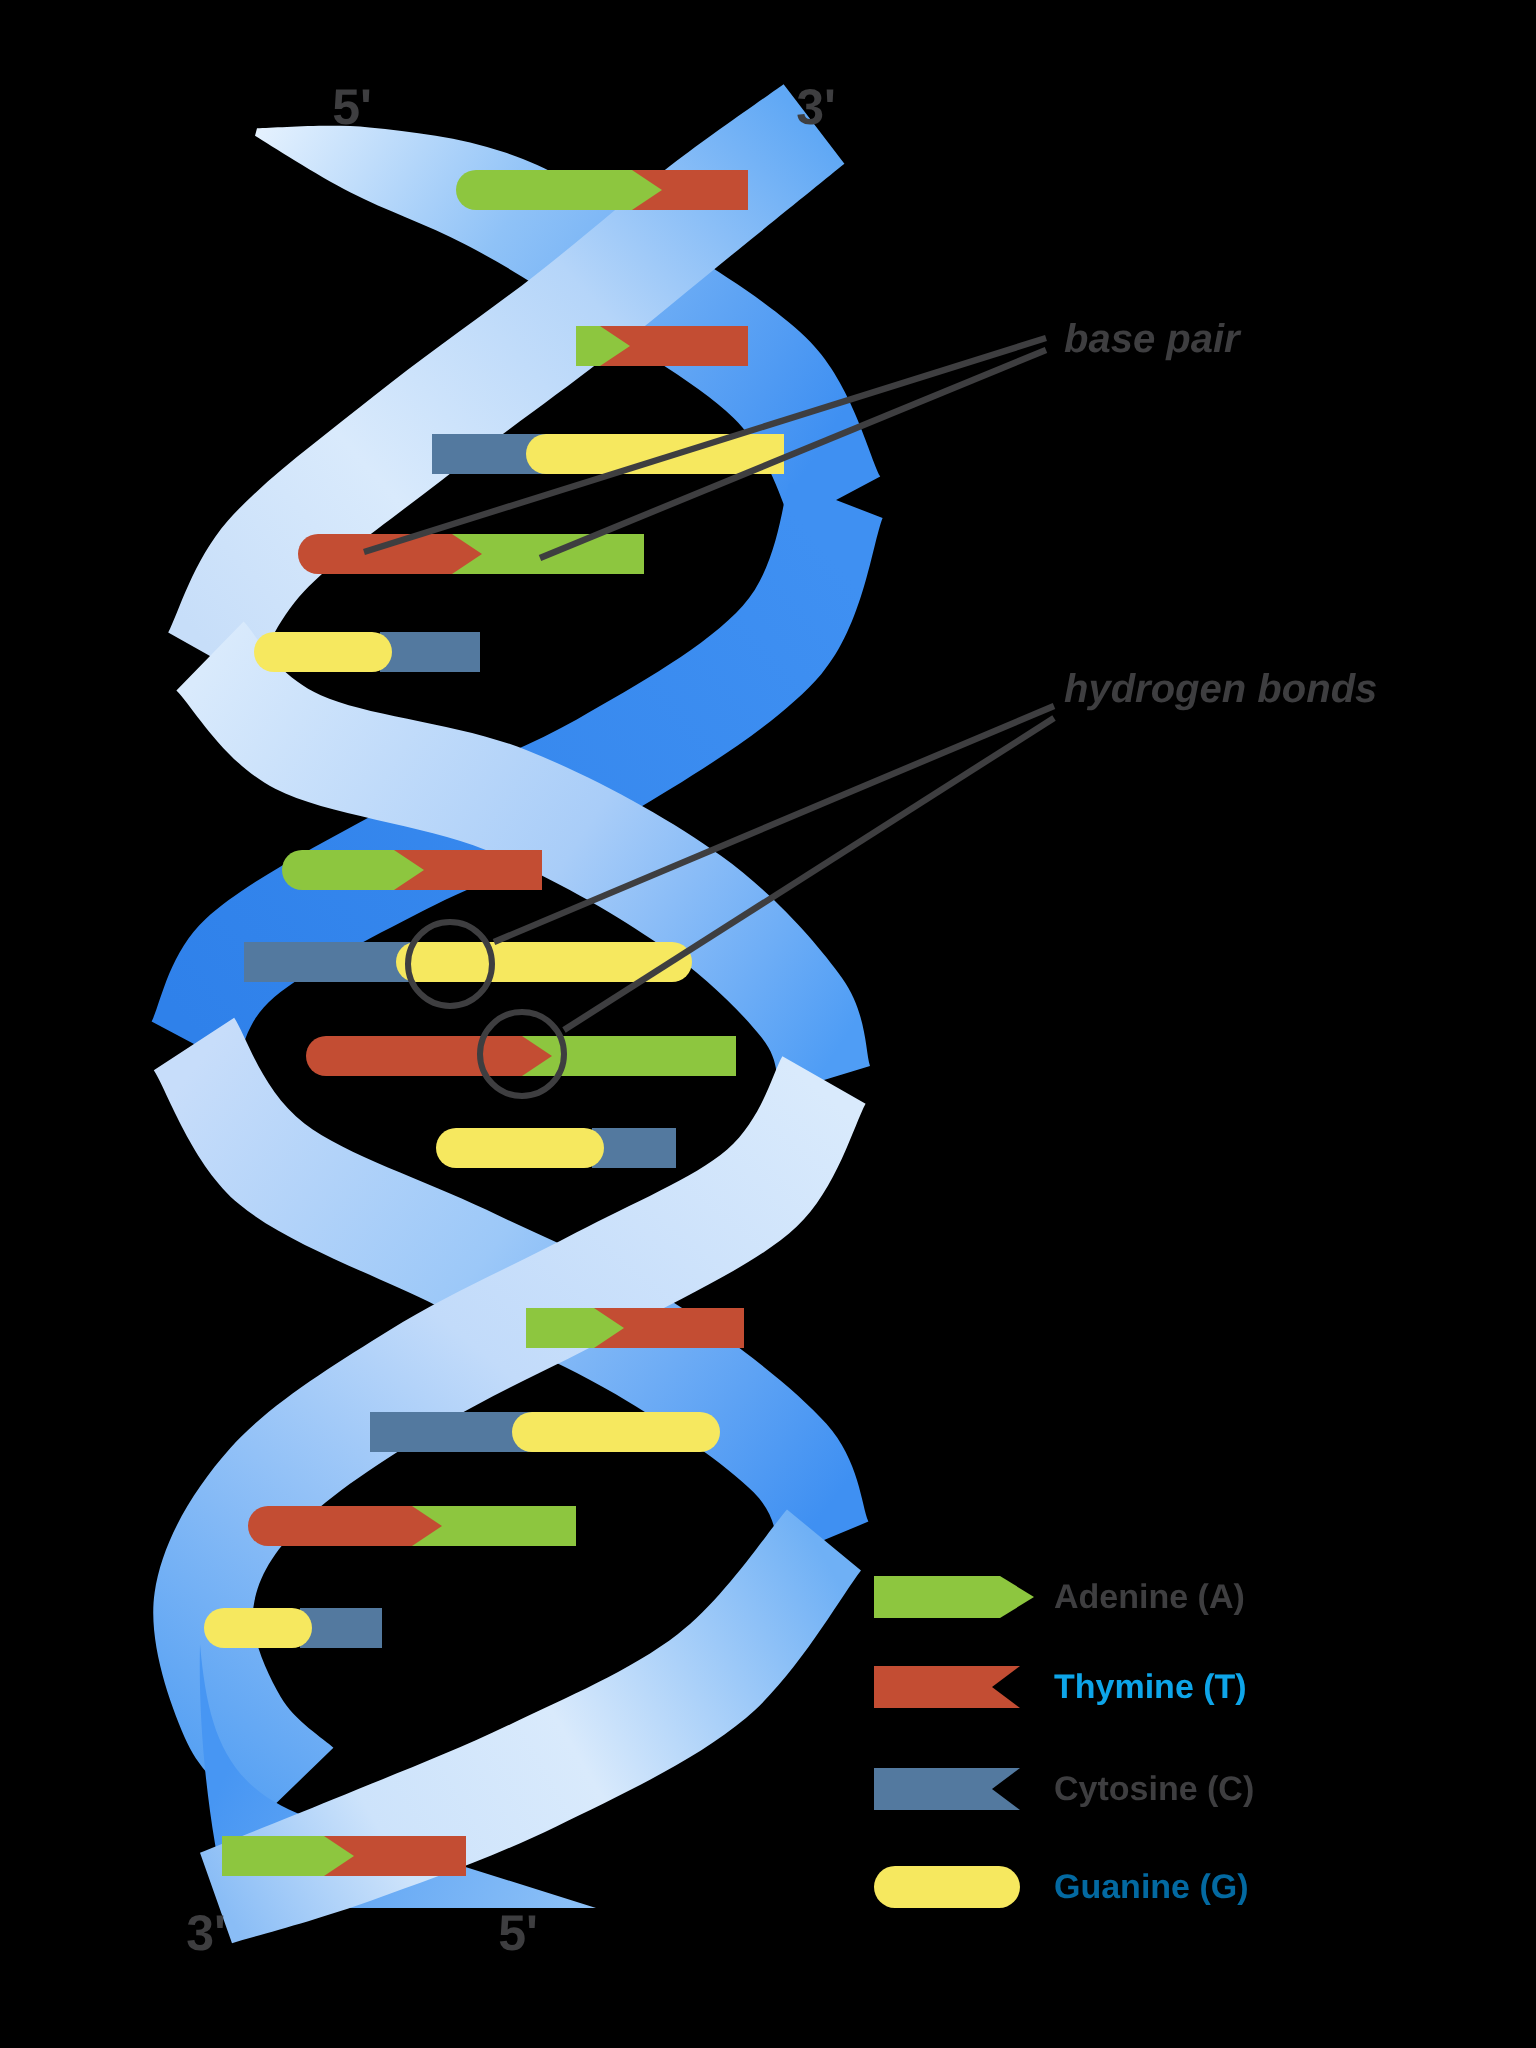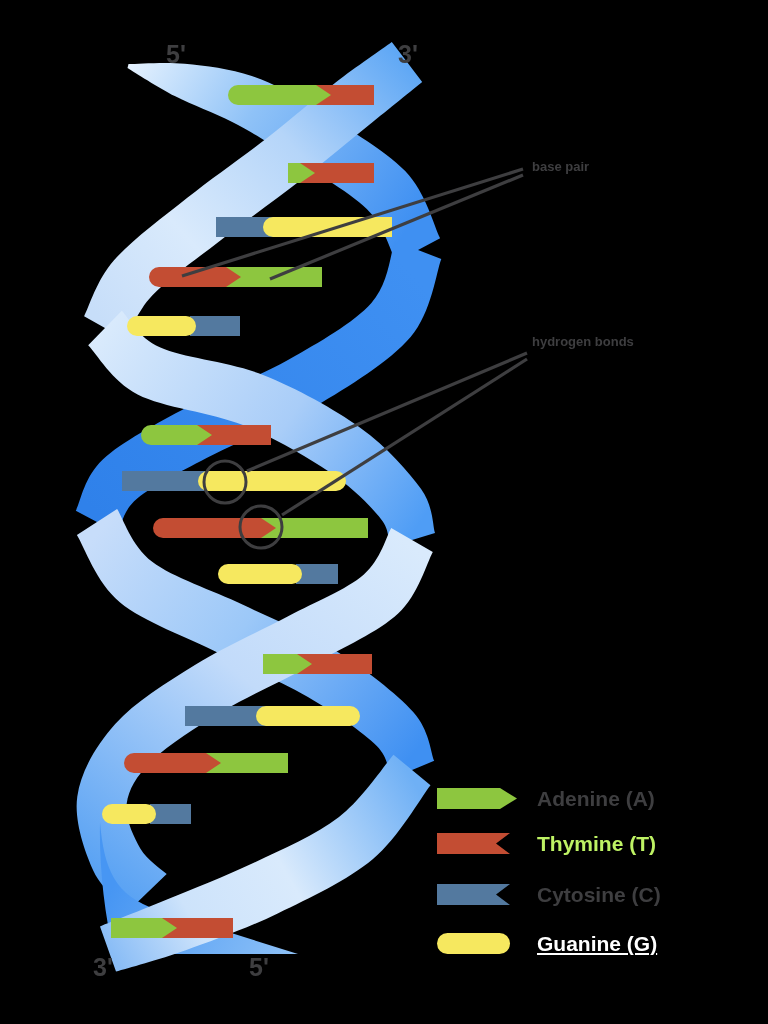--- a/index.html
+++ b/index.html
@@ -1,24 +1,24 @@
 <!DOCTYPE html>
 <html><head>
 <meta charset="utf-8">
 <style>
   html,body{margin:0;padding:0;background:#000;}
   .stage{position:relative;width:768px;height:1024px;background:#000;overflow:hidden;
          font-family:"Liberation Sans", sans-serif;}
   #helix-svg{position:absolute;left:0;top:0;}
   .ink{position:absolute;color:#3e3e40;font-weight:bold;white-space:nowrap;}
   .prime{font-size:25px;transform:translateX(-50%);}
-  .anno-label{font-size:13px;}
+  .anno-label{font-size:20px;font-style:italic;}
   .legend-row{position:absolute;left:437px;display:flex;align-items:center;height:21px;}
   .legend-row svg{display:block;flex:0 0 auto;}
-  .legend-label{font-size:21px;font-weight:bold;color:#3e3e40;margin-left:19px;line-height:21px;}
+  .legend-label{font-size:17px;font-weight:bold;color:#3e3e40;margin-left:9px;line-height:21px;}
 </style>
 </head>
 <body>
 
 <div class="stage">
   <svg id="helix-svg" width="768" height="1024" viewBox="0 0 768 1024">
       <defs>
         <linearGradient id="gS1a" gradientUnits="userSpaceOnUse" x1="130" y1="66" x2="400" y2="240">
           <stop offset="0" stop-color="#e4f1fe"></stop>
           <stop offset="0.4" stop-color="#8fc2f7"></stop>
@@ -145,27 +145,27 @@
   <div class="legend-row" style="top:788px;">
     <svg width="81" height="21">
       <path d="M0,0 H63 L80,10.5 L63,21 H0 Z" fill="#8dc63f"></path>
     </svg>
     <span class="legend-label" style="color: rgb(62, 62, 64);">Adenine (A)</span>
   </div>
   <div class="legend-row" style="top:833px;">
     <svg width="81" height="21">
       <path d="M0,0 H73 L59,10.5 L73,21 H0 Z" fill="#c34d33"></path>
     </svg>
-    <span class="legend-label" style="color: #bef264;">Thymine (T)</span>
+    <span class="legend-label" style="color: #0ea5e9;">Thymine (T)</span>
   </div>
   <div class="legend-row" style="top:884px;justify-content:center;">
     <svg width="81" height="21">
       <path d="M0,0 H73 L59,10.5 L73,21 H0 Z" fill="#53799f"></path>
     </svg>
     <span class="legend-label" style="color: rgb(62, 62, 64);">Cytosine (C)</span>
   </div>
   <div class="legend-row" style="top:933px;">
     <svg width="81" height="21">
       <rect x="0" y="0" width="73" height="21" rx="10.5" fill="#f6e85f"></rect>
     </svg>
-    <span class="legend-label" style="color: #ffffff; text-decoration: underline;">Guanine (G)</span>
+    <span class="legend-label" style="color: #0369a1;">Guanine (G)</span>
   </div>
 </div>
 
 </body></html>

